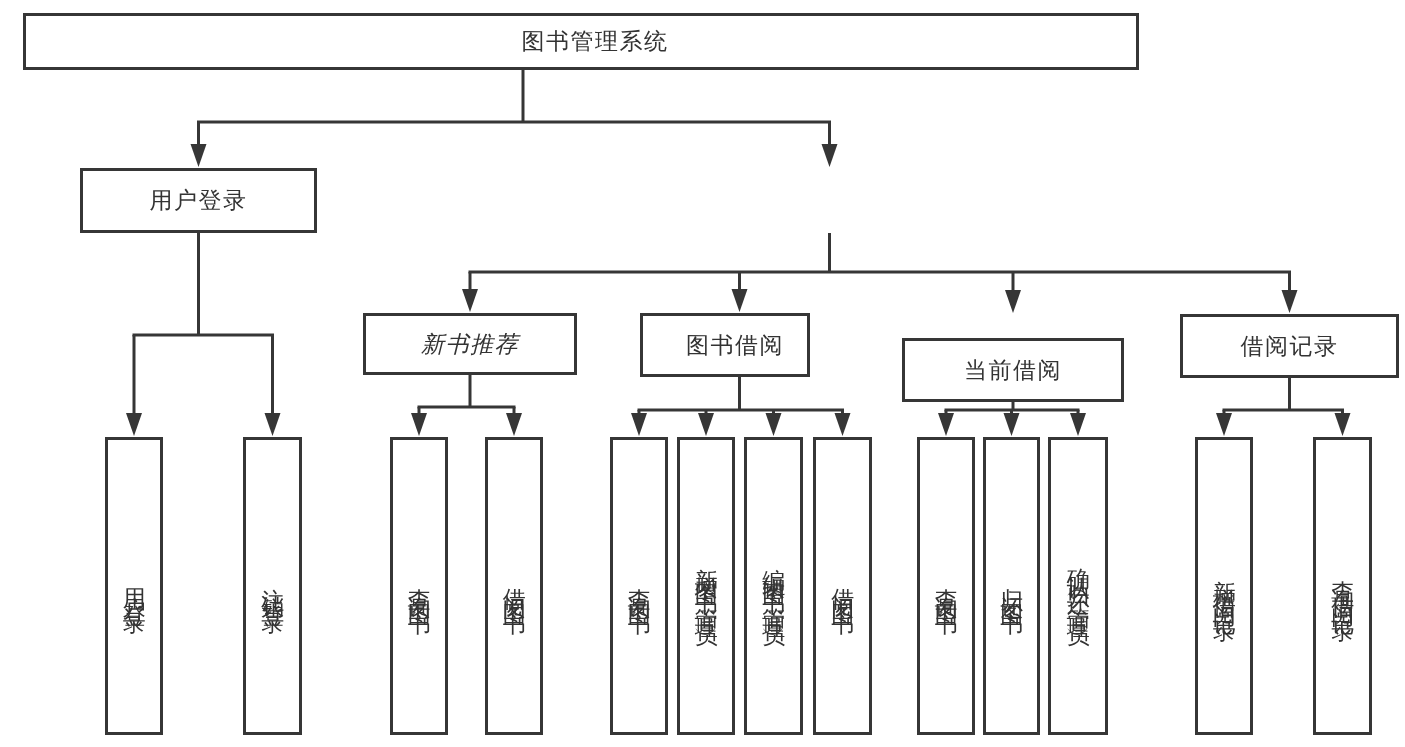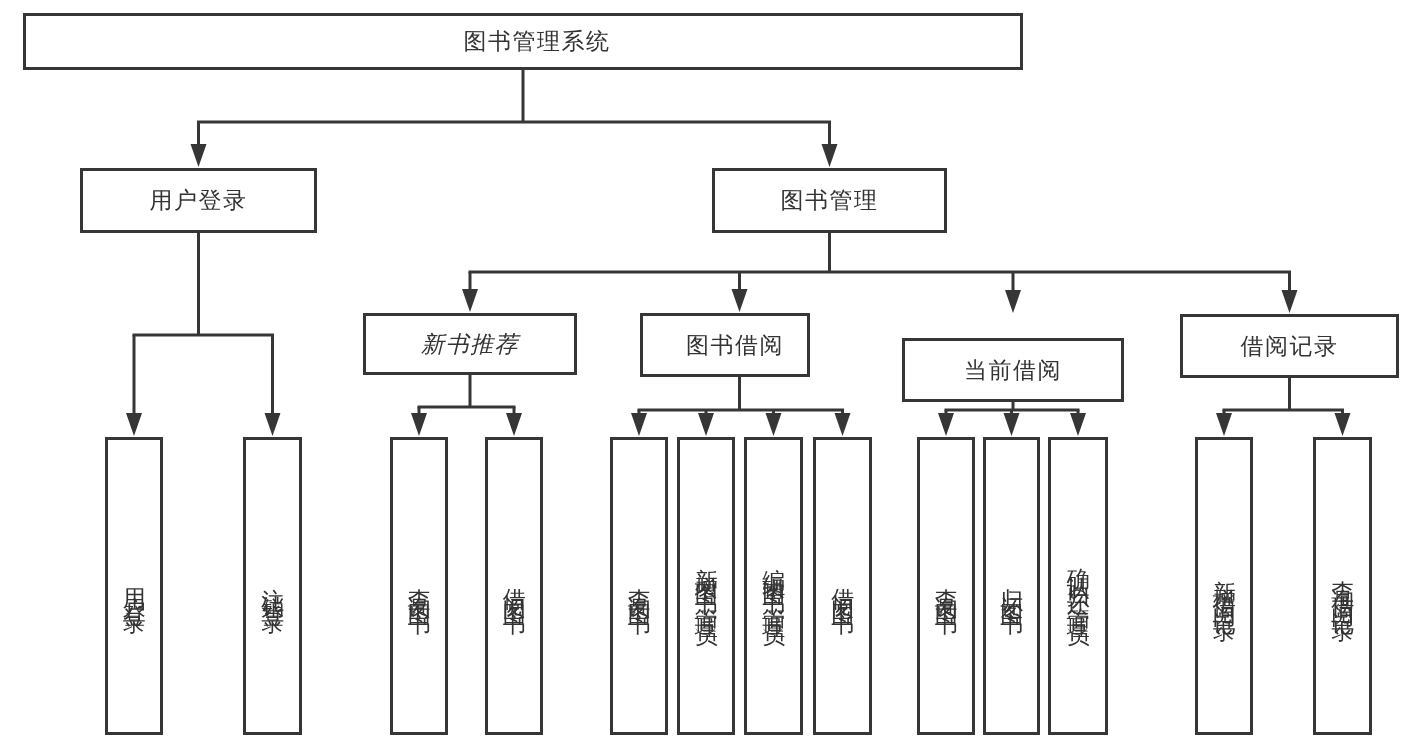--- a/index.html
+++ b/index.html
@@ -77,28 +77,25 @@
       <polygon points="1011.5,436 1003.5,413 1019.5,413" fill="#363636"></polygon>
       <line x1="1078" y1="410" x2="1078" y2="419" stroke="#363636" stroke-width="3"></line>
       <polygon points="1078,436 1070,413 1086,413" fill="#363636"></polygon>
       <line x1="1289.5" y1="378" x2="1289.5" y2="410" stroke="#363636" stroke-width="3"></line>
       <line x1="1222.5" y1="410" x2="1344" y2="410" stroke="#363636" stroke-width="3"></line>
       <line x1="1224" y1="410" x2="1224" y2="419" stroke="#363636" stroke-width="3"></line>
       <polygon points="1224,436 1216,413 1232,413" fill="#363636"></polygon>
       <line x1="1342.5" y1="410" x2="1342.5" y2="419" stroke="#363636" stroke-width="3"></line>
       <polygon points="1342.5,436 1334.5,413 1350.5,413" fill="#363636"></polygon>
     </svg>
-<div class="node h" style="left: 23px; top: 13px; width: 1000px; height: 57px; padding-left: 28px;">
+<div class="node h" style="left: 23px; top: 13px; width: 1116px; height: 57px; padding-left: 28px;">
       <span>图书管理系统</span>
     </div>
     <div class="node h" style="left: 80px; top: 168px; width: 237px; height: 65px;">
       <span>用户登录</span>
-    </div>
-    <div class="node h" style="left: 712px; top: 168px; width: 235px; height: 65px;">
-      <span>图书管理</span>
     </div>
     <div class="node h" style="left: 363px; top: 313px; width: 214px; height: 62px; font-style: italic;">
       <span>新书推荐</span>
     </div>
     <div class="node h" style="left: 640px; top: 313px; width: 170px; height: 64px; padding-left: 20px;">
       <span>图书借阅</span>
     </div>
     <div class="node h" style="left: 902px; top: 314px; width: 222px; height: 64px; margin-top: 24px;">
       <span>当前借阅</span>
     </div>

